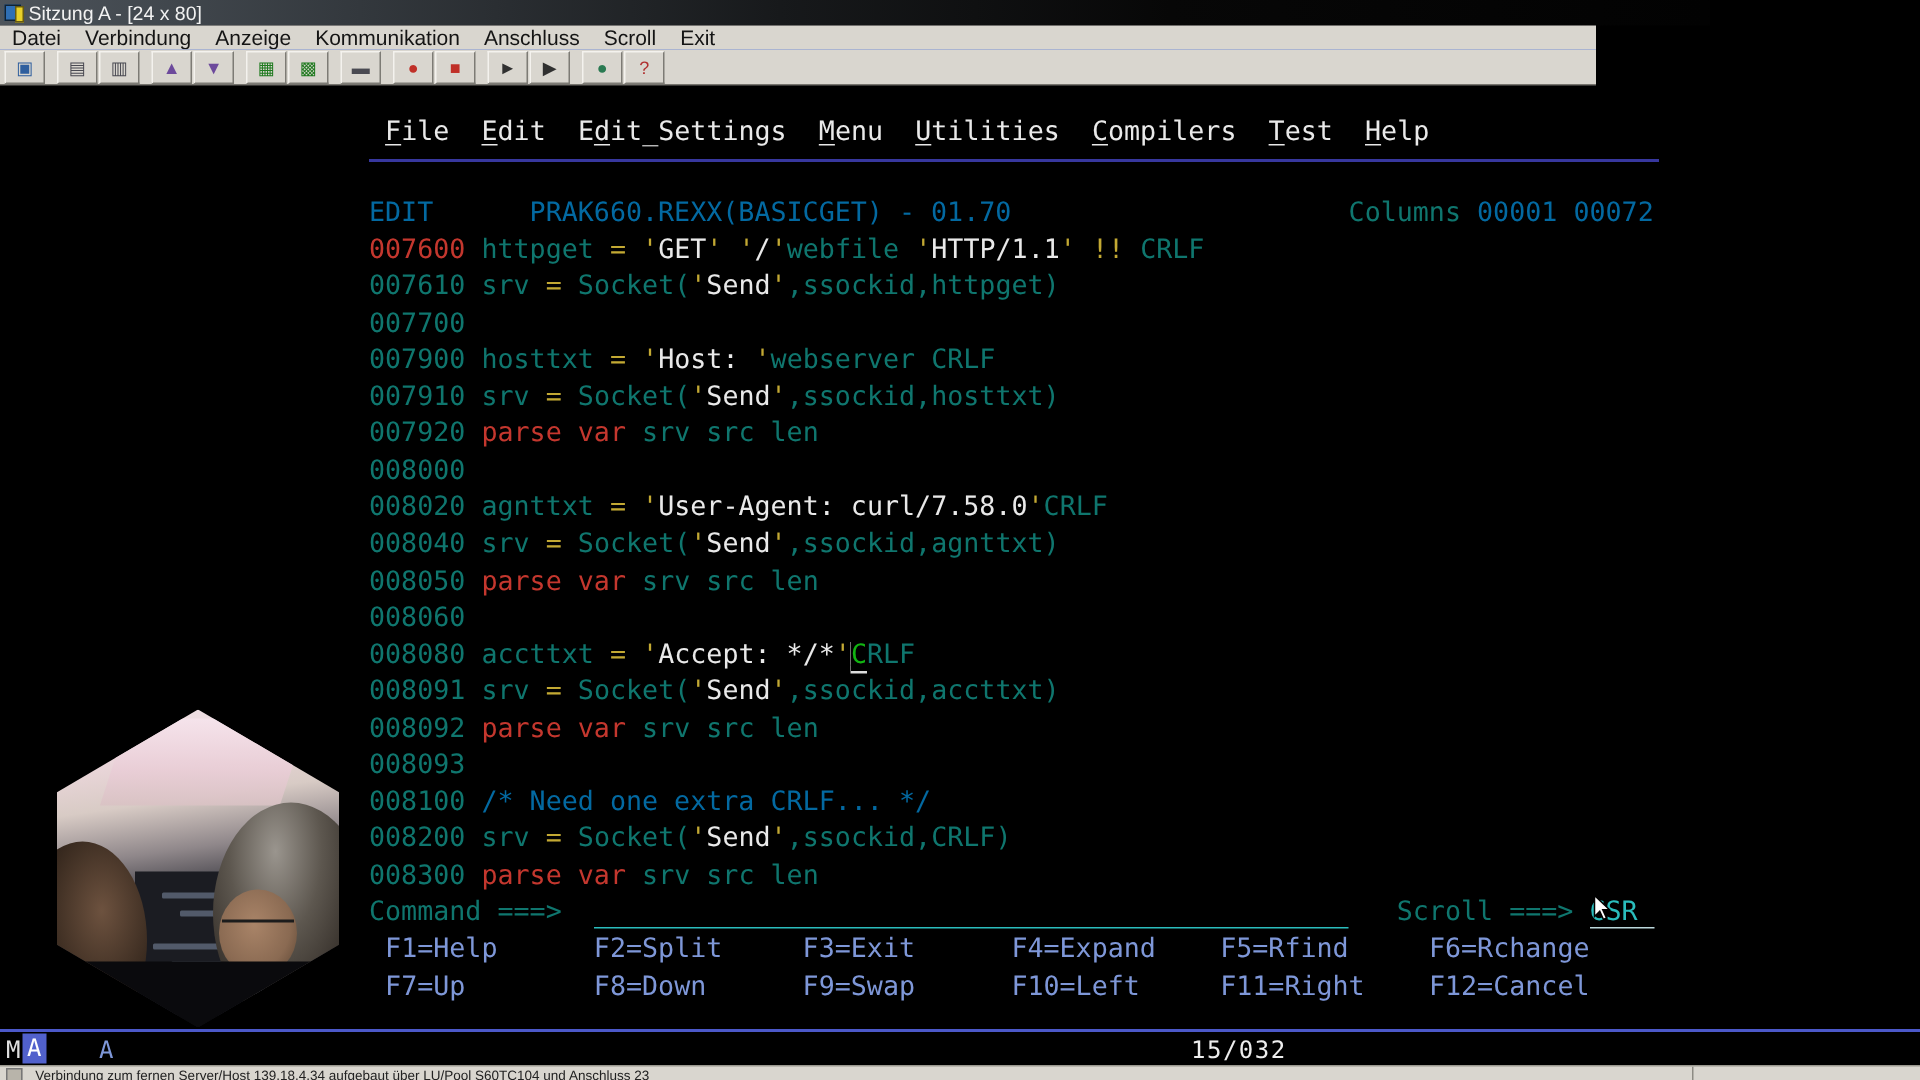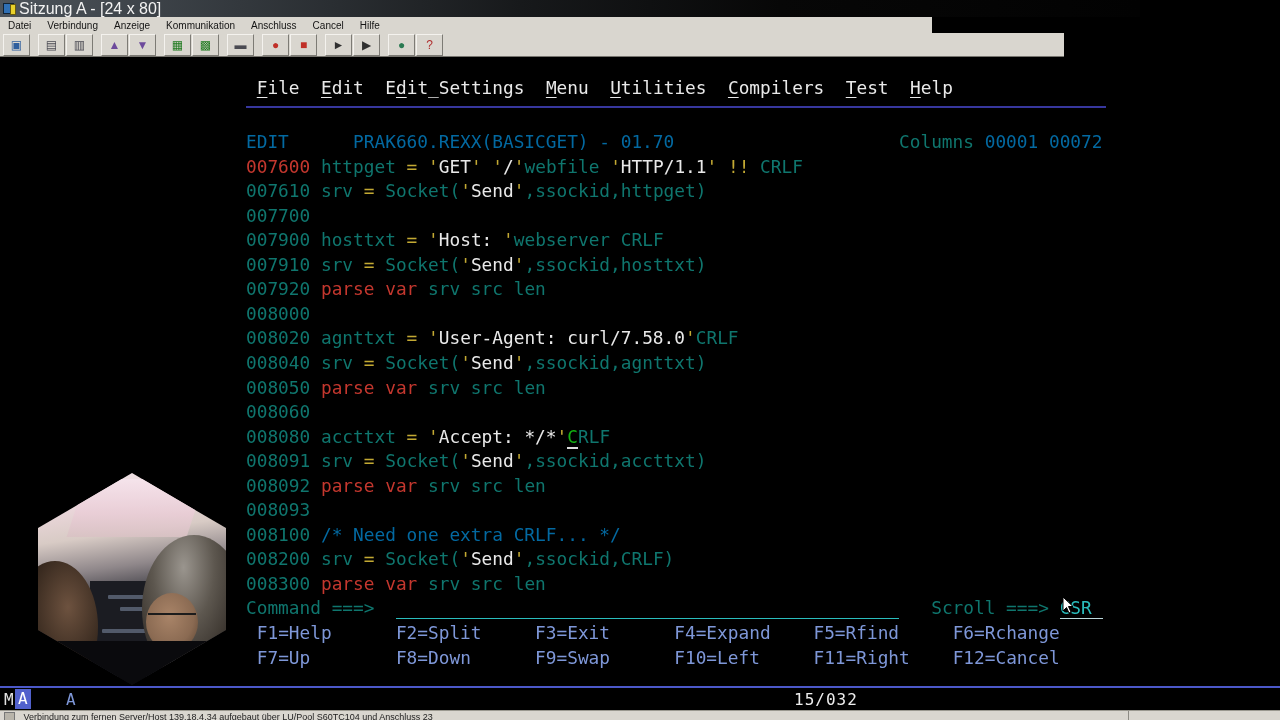--- a/index.html
+++ b/index.html
@@ -4,29 +4,29 @@
 <style>
   html,body{margin:0;padding:0;}
   body{
     width:1280px;height:720px;position:relative;overflow:hidden;
     background:#000;font-family:"Liberation Sans", sans-serif;
   }
   
   .titlebar{
     position:absolute;top:0;left:0;width:1140px;height:17px;
     background:linear-gradient(90deg,#4d545b 0px,#33383d 240px,#17191b 520px,#070707 780px,#000 1280px);
-    color:#f2f2f2;font-size:16px;display:flex;align-items:center;
+    color:#f2f2f2;font-size:13px;display:flex;align-items:center;
   }
   .title-icon{width:11px;height:11px;margin:0 5px 0 3px;position:relative;
     background:#2f6fb4;border:1px solid #123;box-sizing:border-box;}
   .title-icon::after{content:"";position:absolute;right:-3px;top:0px;width:4px;height:9px;background:#e8d02a;border:1px solid #665a10;}
   .menubar{
-    position:absolute;top:17px;left:0;width:932px;height:16px;
+    position:absolute;top:17px;left:0;width:1064px;height:16px;
     background:#d9d6cf;border-bottom:6px solid #1d4ed8;
-    font-size:10px;color:#141414;display:flex;align-items:center;
+    font-size:14px;color:#141414;display:flex;align-items:center;
   }
   .mitem{padding:1px 8px;cursor:default;}
   .toolbar{
     position:absolute;top:33px;left:0;width:1064px;height:24px;
     background:#d9d6cf;border-bottom:1px solid #76746e;
     display:flex;align-items:center;padding-left:3px;box-sizing:border-box;
   }
   .tbtn{
     width:25px;height:20px;margin-right:1px;background:#d9d6cf;
     border:1px solid;border-color:#f4f2ee #7d7b75 #7d7b75 #f4f2ee;
@@ -101,22 +101,22 @@
   <span class="title-icon"></span>
   <span>Sitzung A - [24 x 80]</span>
 </div>
 
 <div class="menubar">
     <span class="mitem">Datei</span>
     <span class="mitem">Verbindung</span>
     <span class="mitem">Anzeige</span>
     <span class="mitem">Kommunikation</span>
     <span class="mitem">Anschluss</span>
-    <span class="mitem">Cancel</span>
-    <span class="mitem">Hilfe</span>
+    <span class="mitem">Scroll</span>
+    <span class="mitem">Exit</span>
   </div>
 
 <div class="toolbar">
     <span class="tbtn" style="color: rgb(47, 95, 158);">▣</span>
     <span class="tgap"></span>
     <span class="tbtn" style="color: rgb(74, 74, 82);">▤</span>
     <span class="tbtn" style="color: rgb(74, 74, 82);">▥</span>
     <span class="tgap"></span>
     <span class="tbtn" style="color: rgb(109, 74, 156);">▲</span>
     <span class="tbtn" style="color: rgb(109, 74, 156);">▼</span>

